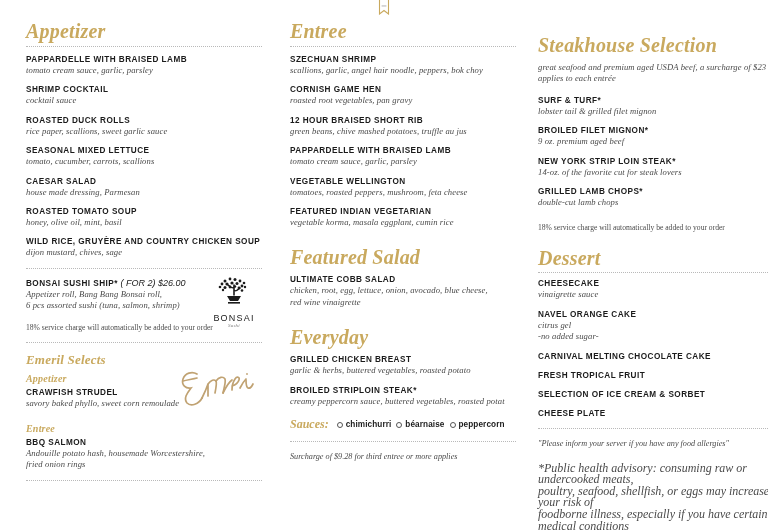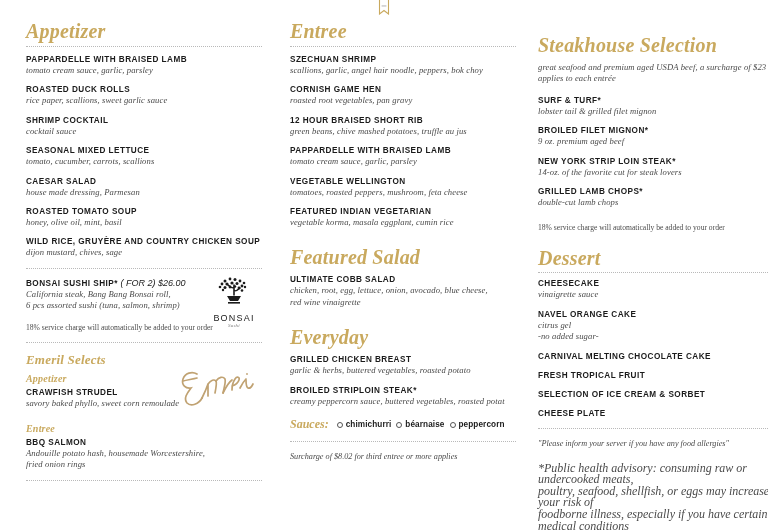--- a/index.html
+++ b/index.html
@@ -207,26 +207,26 @@
   <div class="col col-left">
 
     <div class="section-title h-big">Appetizer</div>
     <div class="dots"></div>
 
     <div class="item">
       <div class="item-name">PAPPARDELLE WITH BRAISED LAMB</div>
       <div class="item-desc">tomato cream sauce, garlic, parsley</div>
     </div>
     <div class="item">
+      <div class="item-name">SHRIMP COCKTAIL</div>
+      <div class="item-desc">cocktail sauce</div>
+    </div>
+    <div class="item">
       <div class="item-name">ROASTED DUCK ROLLS</div>
       <div class="item-desc">rice paper, scallions, sweet garlic sauce</div>
-    </div>
-    <div class="item">
-      <div class="item-name">SHRIMP COCKTAIL</div>
-      <div class="item-desc">cocktail sauce</div>
     </div>
     <div class="item">
       <div class="item-name">SEASONAL MIXED LETTUCE</div>
       <div class="item-desc">tomato, cucumber, carrots, scallions</div>
     </div>
     <div class="item">
       <div class="item-name">CAESAR SALAD</div>
       <div class="item-desc">house made dressing, Parmesan</div>
     </div>
     <div class="item">
@@ -268,21 +268,21 @@
           <rect x="14" y="26" width="12" height="1.6" fill="#1b1b1b"></rect>
         </svg>
         <div class="bonsai-word">BONSAI</div>
         <div class="bonsai-sub">Sushi</div>
       </div>
 
       <div class="item-name">
         <span>BONSAI SUSHI SHIP*</span>
         <span class="price">( FOR 2) $26.00</span>
       </div>
-      <div class="item-desc">California steak, Bang Bang Bonsai roll,</div>
+      <div class="item-desc">Appetizer roll, Bang Bang Bonsai roll,</div>
       <div class="item-desc">6 pcs assorted sushi (tuna, salmon, shrimp)</div>
     </div>
 
     <div class="spacer-10"></div>
     <div class="note">18% service charge will automatically be added to your order</div>
 
     <div class="dots dots-plain"></div>
 
     <div style="position:relative;">
       <div class="emeril-script">
@@ -383,21 +383,21 @@
         <span class="radio"></span>
         <span>béarnaise</span>
       </span>
       <span class="sauce-opt">
         <span class="radio"></span>
         <span>peppercorn</span>
       </span>
     </div>
 
     <div class="dots dots-plain"></div>
-    <div class="note-blurb">Surcharge of $8.02 for third entree or more applies</div>
+    <div class="note-blurb">Surcharge of $9.28 for third entree or more applies</div>
   </div>
 
   <div class="col col-right">
 
     <div class="spacer-14"></div>
     <div class="section-title h-big">Steakhouse Selection</div>
     <div class="spacer-6"></div>
     <div class="item-desc">great seafood and premium aged USDA beef, a surcharge of $23</div>
     <div class="item-desc">applies to each entrée</div>
     <div class="spacer-10"></div>

